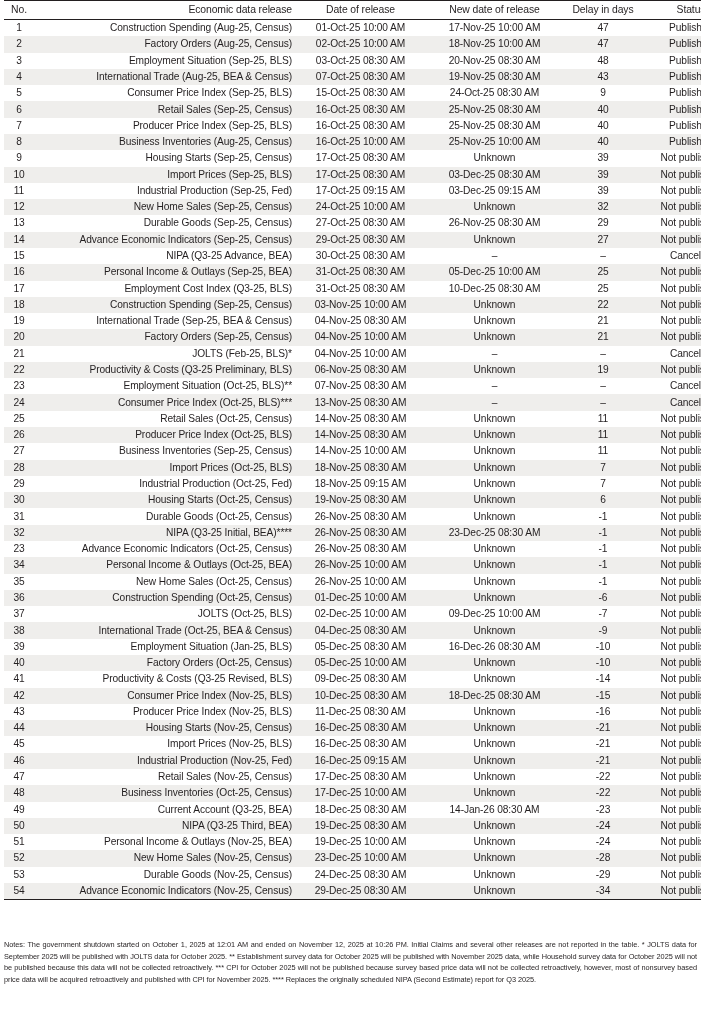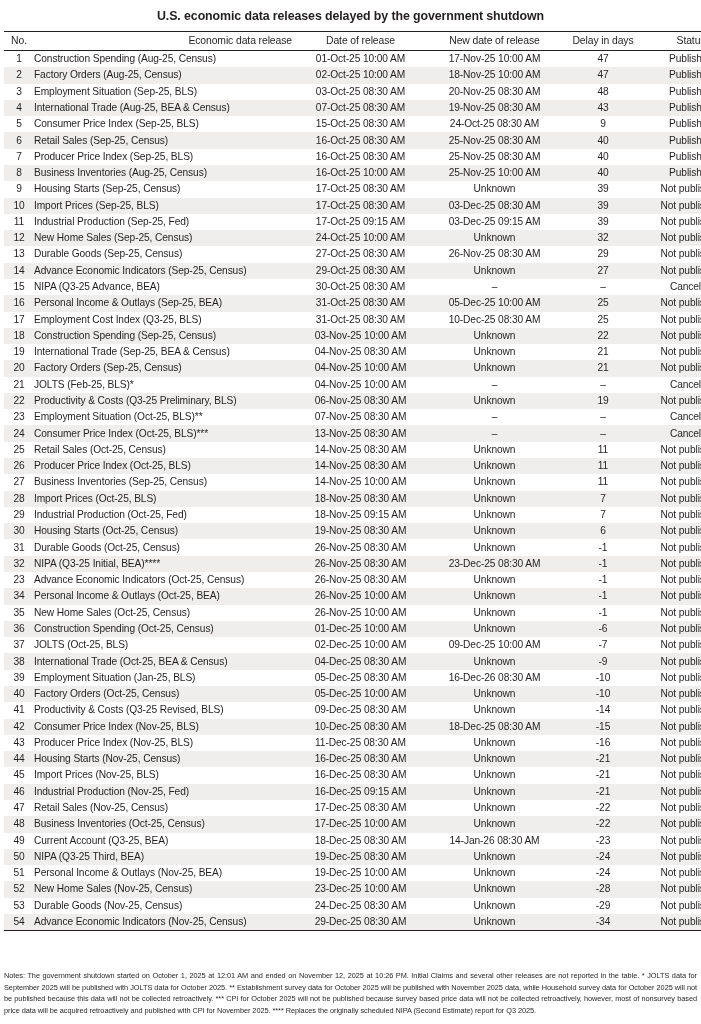--- a/index.html
+++ b/index.html
@@ -59,42 +59,41 @@
   tbody tr.last td { border-bottom: 1.6px solid #231f20; margin-left: 48px; }
 
   col.c-no      { width: 30px; }
   col.c-release { width: 258px; }
   col.c-date    { width: 137px; }
   col.c-newdate { width: 131px; }
   col.c-delay   { width: 86px; }
   col.c-status  { width: 90px; }
   .ac { text-align: center; }
   .no-cell     { text-align: center; padding-left: 0; }
-  .release-cell{ text-align: left; padding-left: 5px; }
+  .release-cell{ text-align: right; padding-left: 5px; }
   th.th-no      { text-align: center; }
   th.th-release { text-align: right; padding-left: 5px; }
 
   .notes {
     width: 693px;
     font-size: 7.35px;
     line-height: 11.6px;
     color: #231f20;
     text-align: justify;
     padding-top: 3px;
     letter-spacing: -0.05px;
     margin-top: 36px;
   }
   .notes p { margin: 0; }
 </style>
 </head>
 <body>
 
 <div id="page">
 
-  <div class="title">U.S. economic data releases delayed by the government shutdown</div>
 
   <table class="data">
     <colgroup>
       <col class="c-no">
       <col class="c-release">
       <col class="c-date">
       <col class="c-newdate">
       <col class="c-delay">
       <col class="c-status">
     </colgroup>

